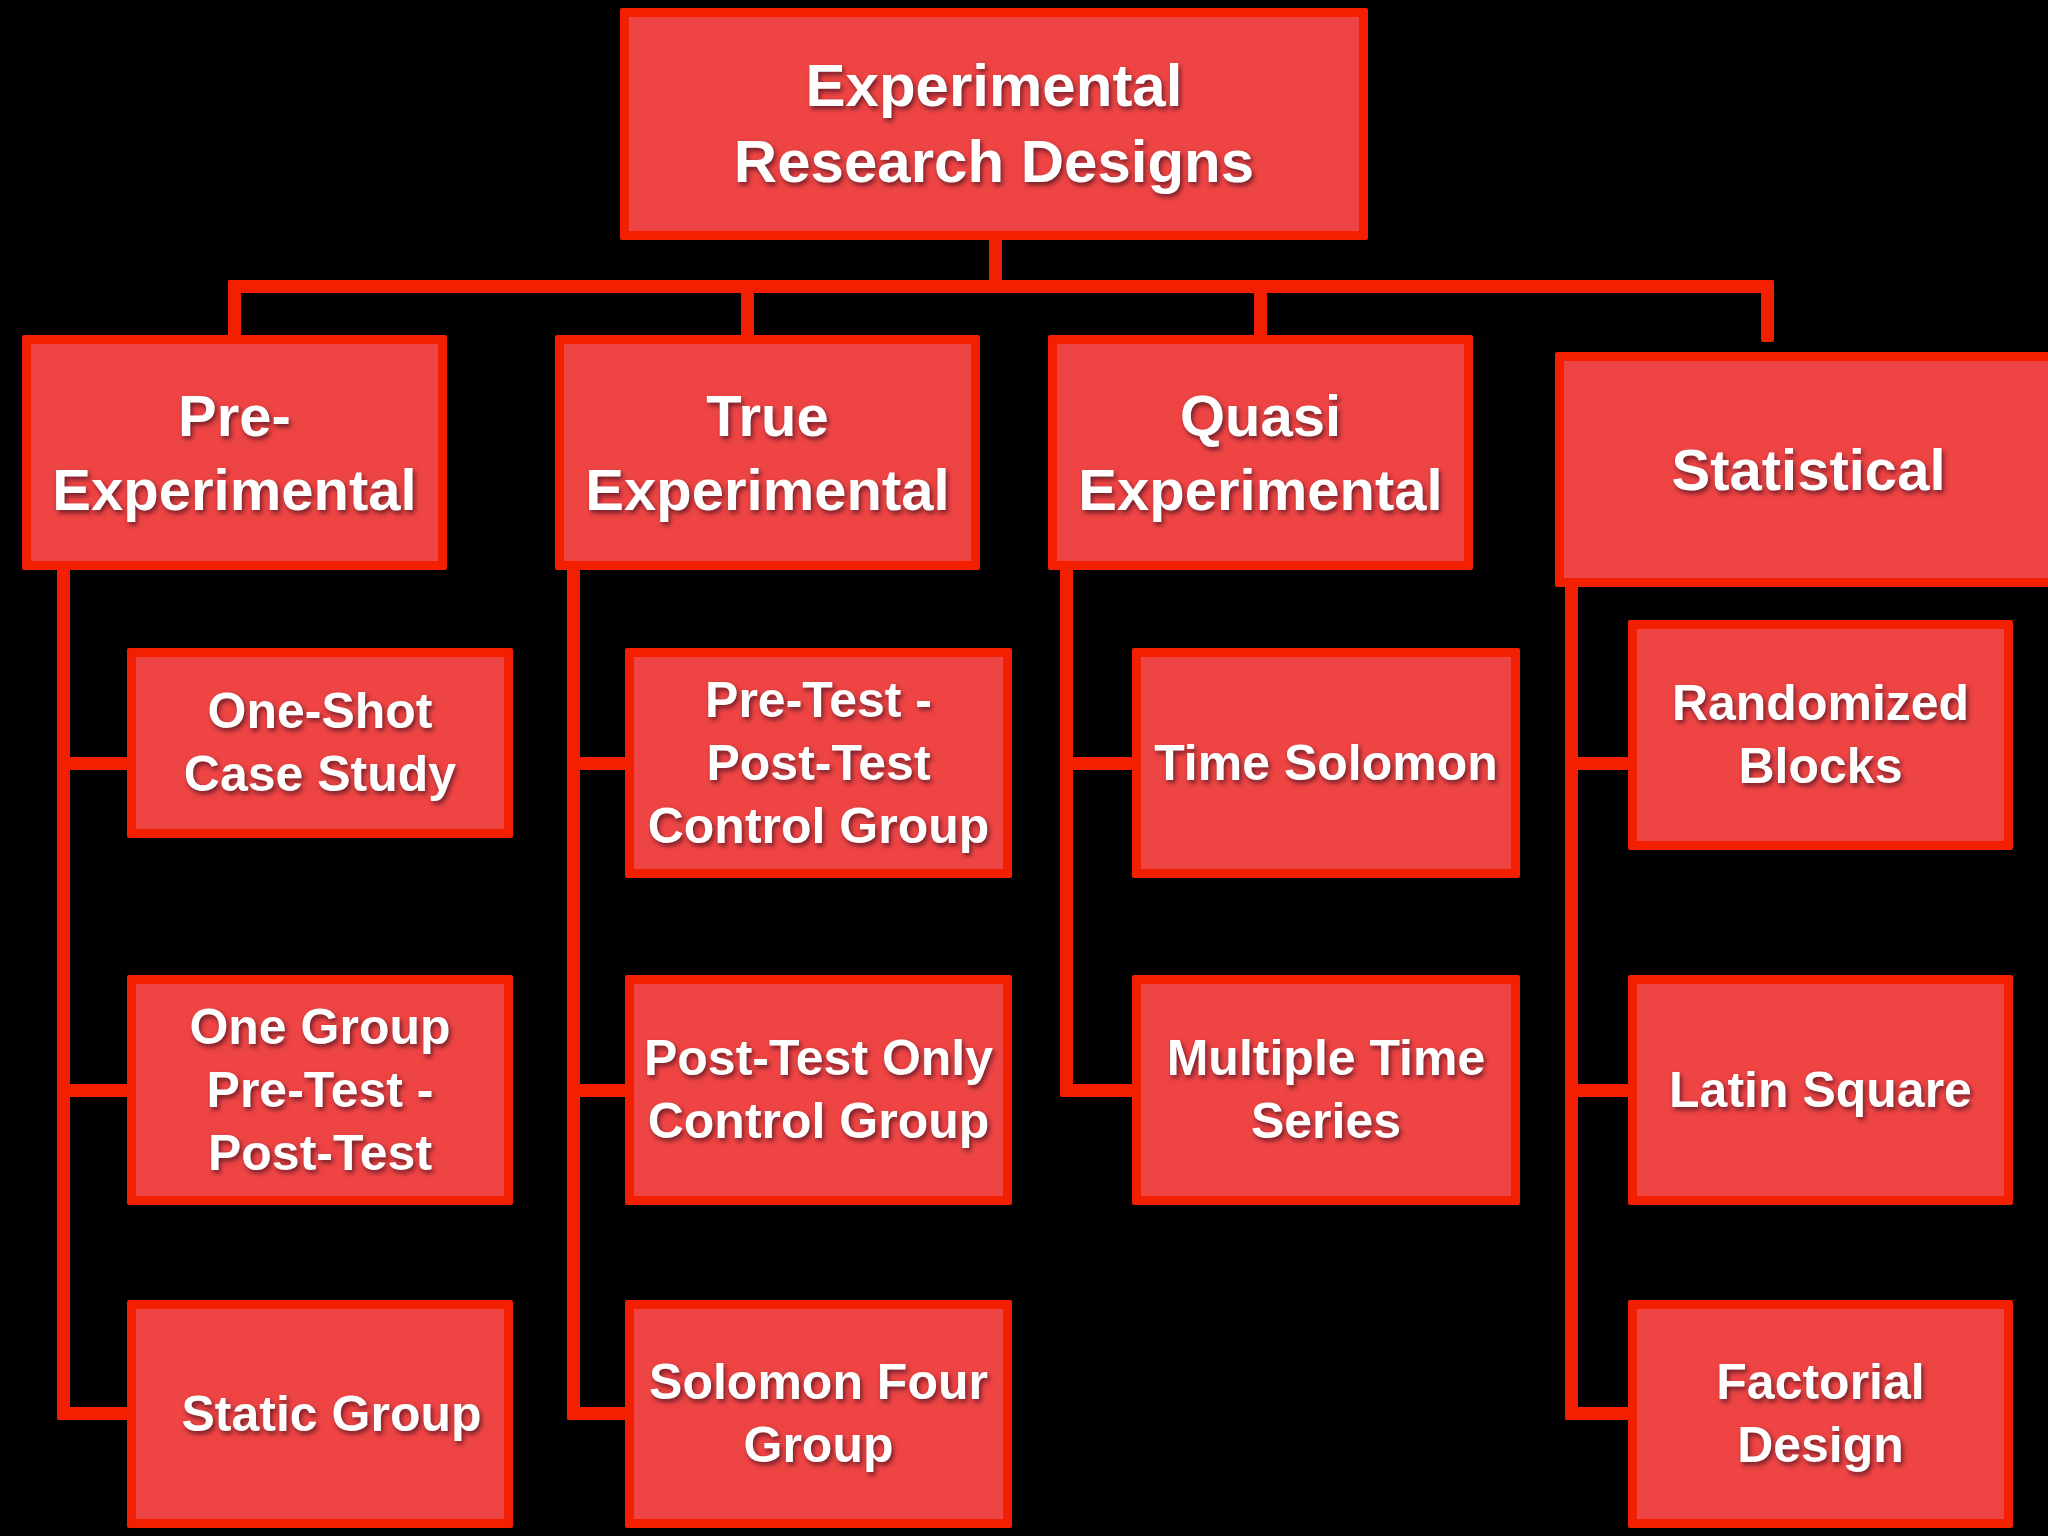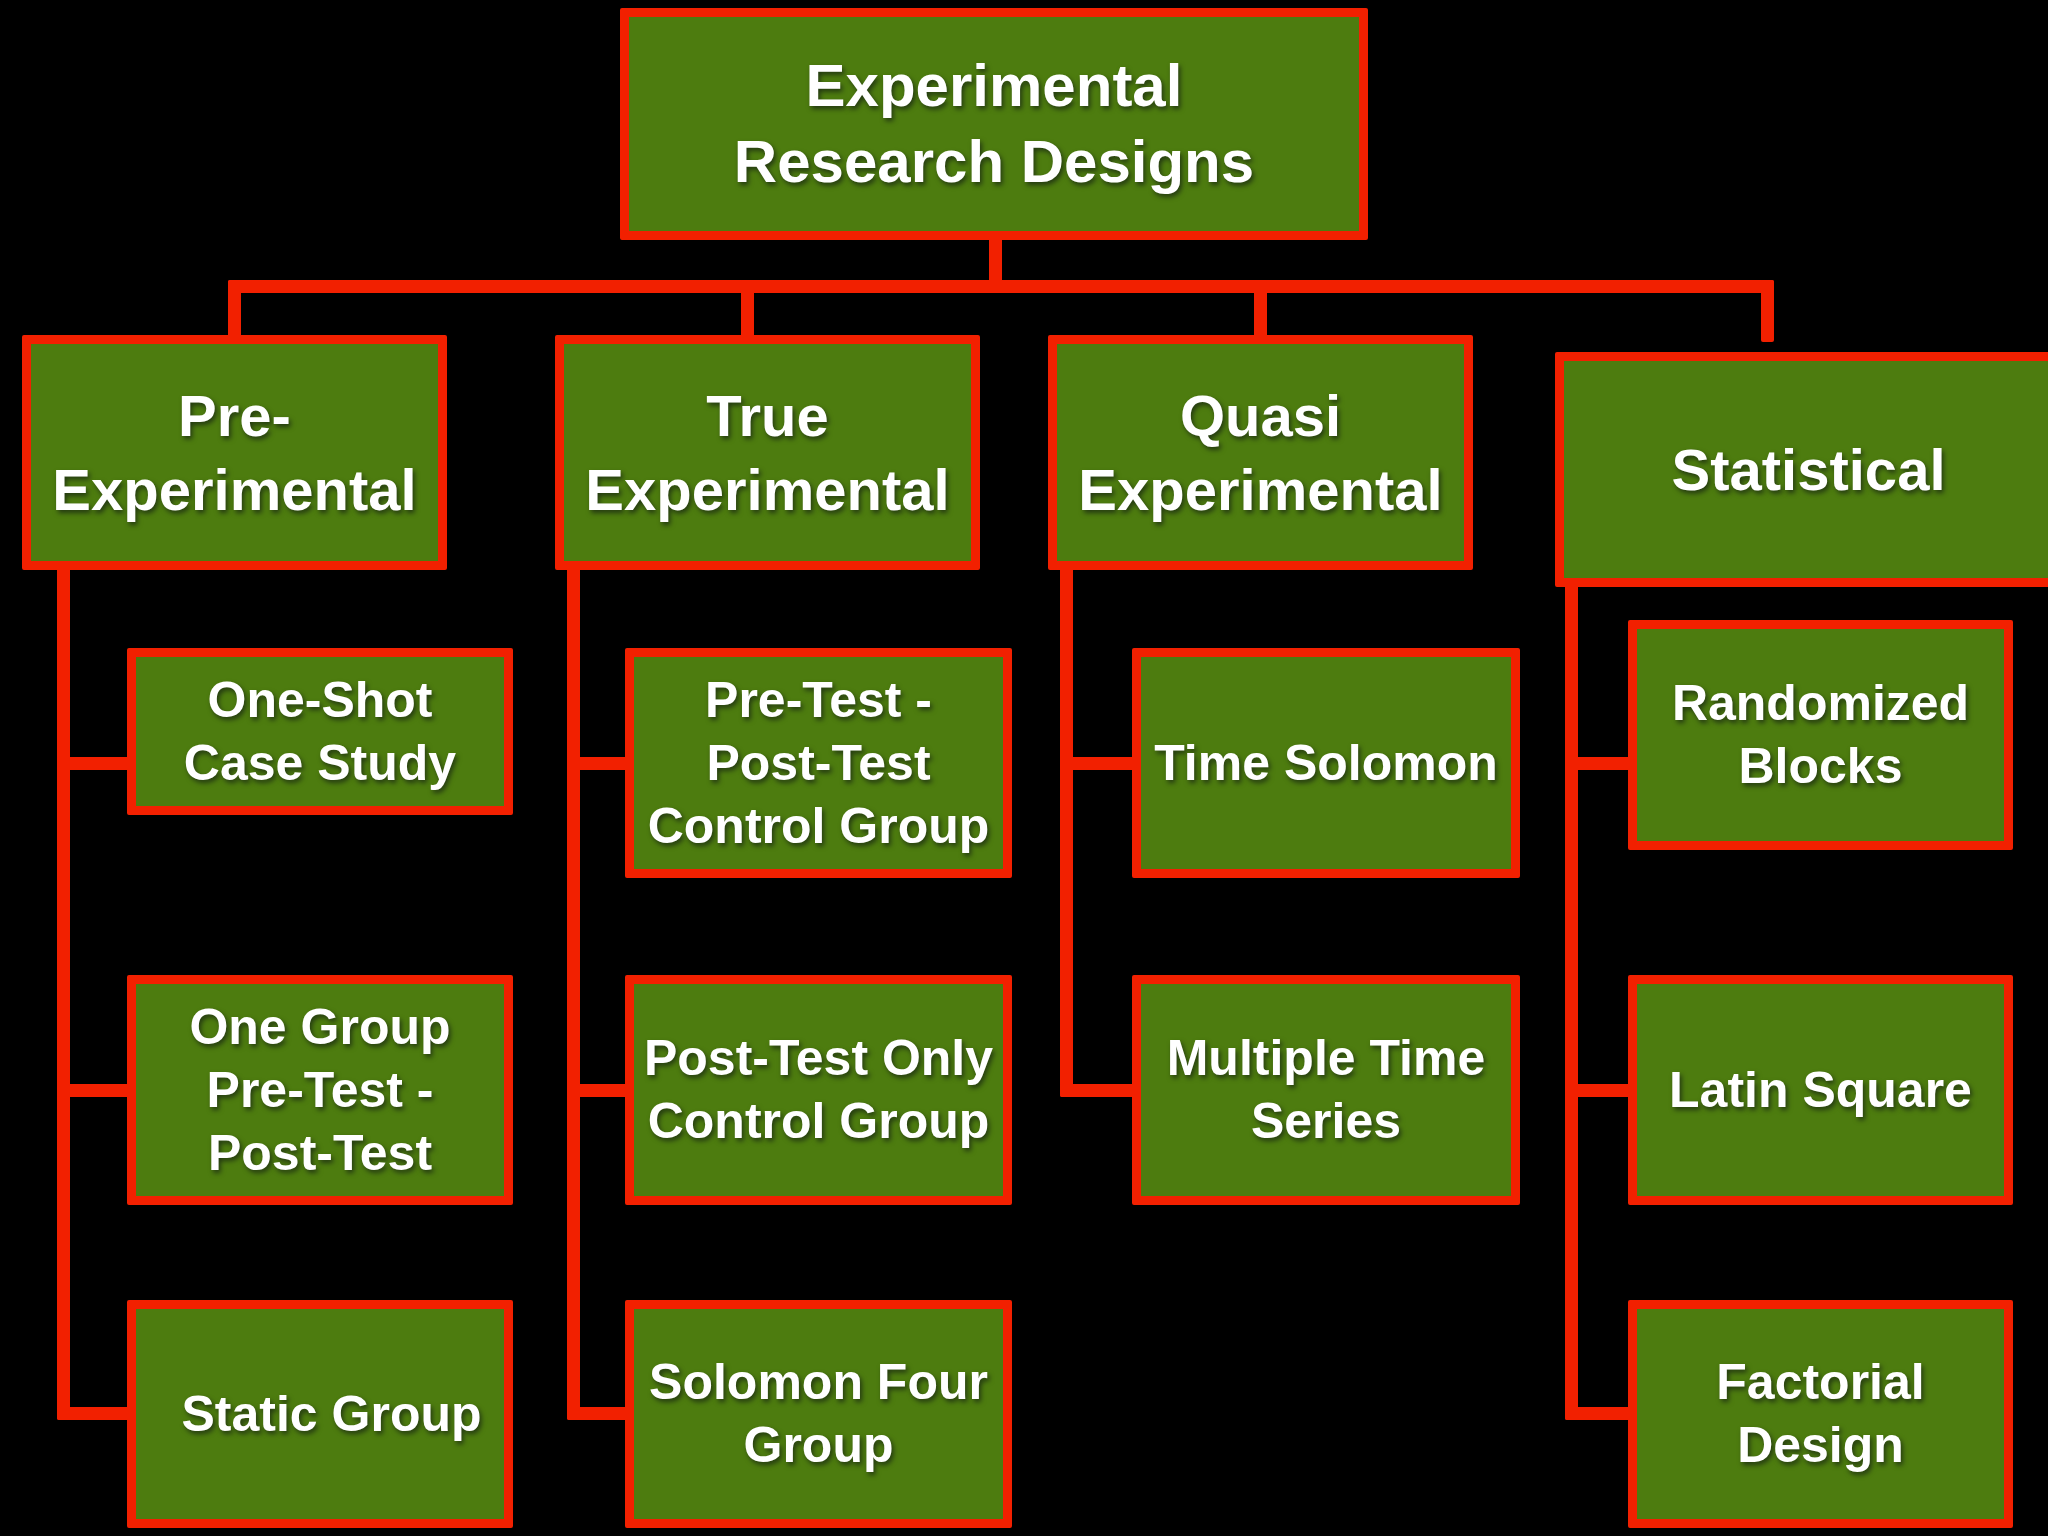--- a/index.html
+++ b/index.html
@@ -10,21 +10,21 @@
   .stage {
     position: relative;
     width: 2048px;
     height: 1536px;
     background: #000000;
     overflow: hidden;
     font-family: "Liberation Sans", sans-serif;
   }
   .node {
     position: absolute;
-    background: #4d7c0f;
+    background: #ef4444;
     border: 9px solid #f22000;
     box-sizing: border-box;
     display: flex;
     align-items: center;
     justify-content: center;
     text-align: center;
     color: #ffffff;
     font-weight: bold;
     white-space: pre-line;
     line-height: 1.26;
@@ -75,21 +75,21 @@
 Research Designs</div>
 
   <div class="node lvl2" style="left:22px; top:335px; width:425px; height:235px;">Pre-
 Experimental</div>
   <div class="node lvl2" style="left:535px; top:335px; width:425px; height:235px;margin-left:20px;">True
 Experimental</div>
   <div class="node lvl2" style="left:1048px; top:335px; width:425px; height:235px;">Quasi
 Experimental</div>
   <div class="node lvl2" style="left:1555px; top:352px; width:507px; height:235px;">Statistical</div>
 
-  <div class="node lvl3" style="left:127px; top:648px; width:386px; height:167px;text-align:center;">One-Shot
+  <div class="node lvl3" style="left:127px; top:648px; width:386px; height:190px;text-align:center;">One-Shot
 Case Study</div>
   <div class="node lvl3" style="left:127px; top:975px; width:386px; height:230px;">One Group
 Pre-Test -
 Post-Test</div>
   <div class="node lvl3" style="left:127px; top:1300px; width:386px; height:228px;padding-left:23px;">Static Group</div>
 
   <div class="node lvl3" style="left:625px; top:648px; width:387px; height:230px;">Pre-Test -
 Post-Test
 Control Group</div>
   <div class="node lvl3" style="left:625px; top:975px; width:387px; height:230px;">Post-Test Only

